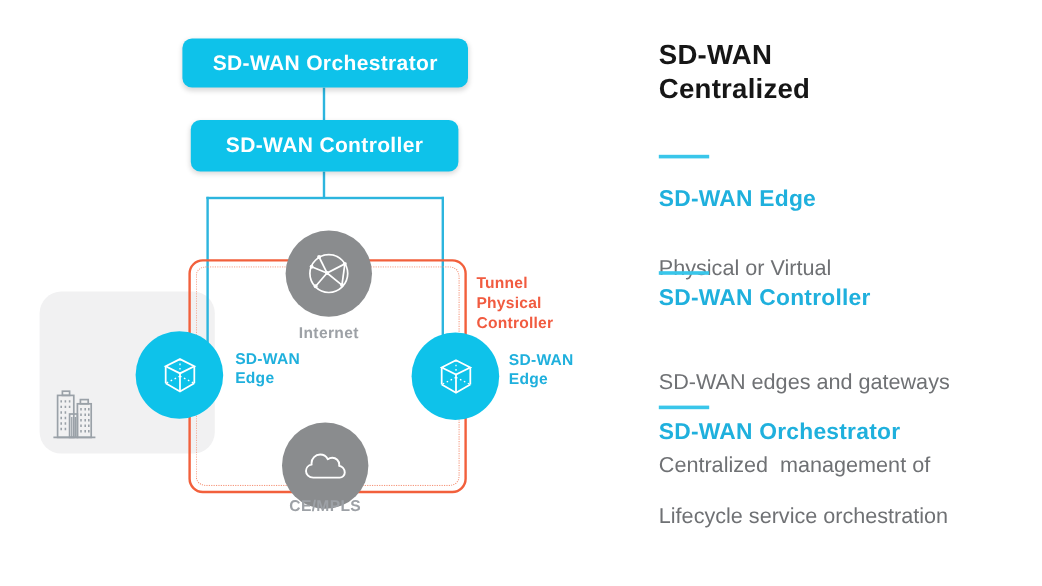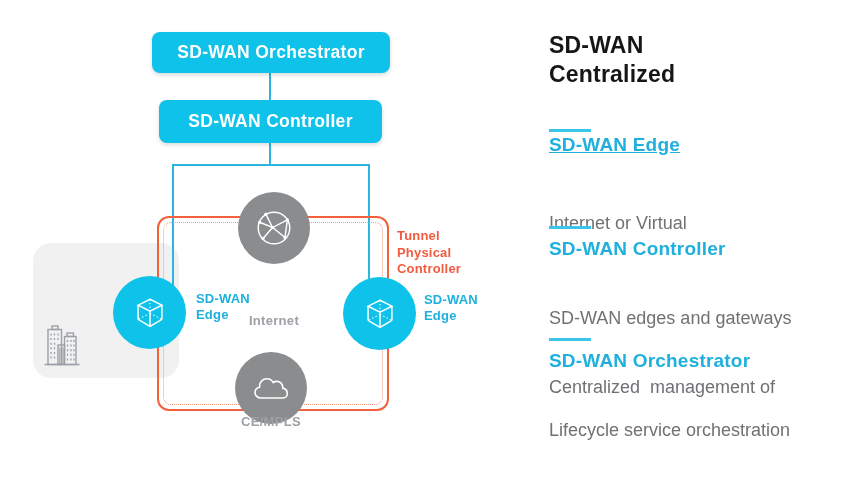--- a/index.html
+++ b/index.html
@@ -27,35 +27,35 @@
 
   .circle{border-radius:50%;display:flex;align-items:center;justify-content:center;z-index:2;}
   .circle.gray{background:#8a8c8e;}
   .circle.cyan{background:#0ec2ea;}
   .c-internet{left:238px;top:192px;width:72px;height:72px;}
   .c-ce{left:235px;top:352px;width:72px;height:72px;}
   .c-edge-l{left:113px;top:276px;width:73px;height:73px;}
   .c-edge-r{left:343px;top:277px;width:73px;height:73px;}
 
   .gray-label{color:#9da1a6;font-weight:700;font-size:13px;text-align:center;z-index:3;letter-spacing:.3px;}
-  .lbl-internet{left:224px;top:270px;width:100px;margin-top:43px;}
+  .lbl-internet{left:224px;top:270px;width:100px;}
   .lbl-ce{left:221px;top:414px;width:100px;}
   .cyan-label{color:#1fb0dd;font-weight:700;font-size:13px;line-height:16px;z-index:3;letter-spacing:.2px;}
   .lbl-edge-l{left:196px;top:291px;}
   .lbl-edge-r{left:424px;top:292px;}
   .orange-label{color:#f15b40;font-weight:700;font-size:13px;line-height:16.5px;z-index:3;letter-spacing:.2px;}
   .lbl-tunnel{left:397px;top:228px;}
 
   
   .panel-title{left:549px;top:31px;width:260px;color:#161616;font-size:23px;font-weight:800;
                line-height:29px;letter-spacing:.2px;}
   .divider{width:42px;height:3px;background:#39c6ea;}
   .d1{left:549px;top:129px;} .d2{left:549px;top:226px;} .d3{left:549px;top:338px;}
   .sec-head{color:#1fb0dd;font-size:19px;font-weight:700;letter-spacing:.2px;}
-  .h1{left:549px;top:134px;text-decoration:underline;} .h2{left:549px;top:238px;} .h3{left:549px;top:350px;}
+  .h1{left:549px;top:156px;} .h2{left:549px;top:238px;} .h3{left:549px;top:350px;}
   .sec-body{color:#6f7174;font-size:18px;line-height:23px;white-space:pre-wrap;}
   .b1{left:549px;top:166px;} .b2{left:549px;top:261px;} .b3{left:549px;top:373px;}
 
   svg{display:block;}
 </style>
 </head>
 <body>
 
 <div class="stage">
 
@@ -180,21 +180,21 @@
   </div>
 
   <div class="abs panel-title">
     <div>SD-WAN</div>
     <div>Centralized</div>
   </div>
 
   <div class="abs divider d1"></div>
   <div class="abs sec-head h1">SD-WAN Edge</div>
   <div class="abs sec-body b1">
-    <div>Internet or Virtual</div>
+    <div>Physical or Virtual</div>
     <div></div>
   </div>
 
   <div class="abs divider d2"></div>
   <div class="abs sec-head h2">SD-WAN Controller</div>
   <div class="abs sec-body b2">
     <div>SD-WAN edges and gateways</div>
     <div>Centralized  management of</div>
   </div>
 

